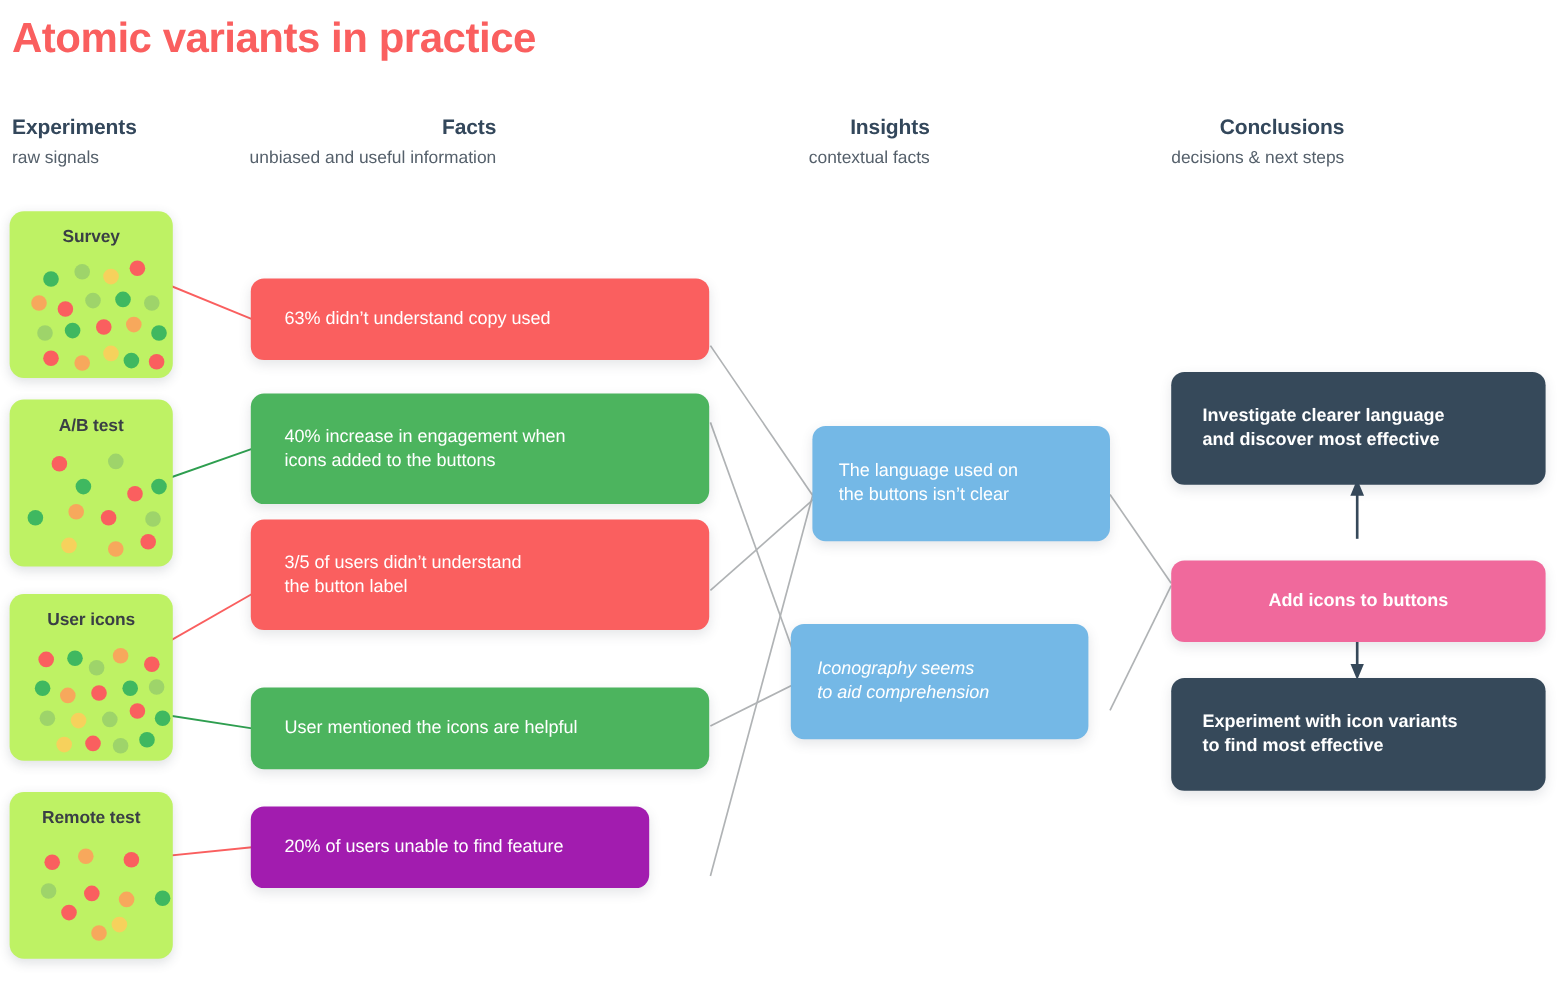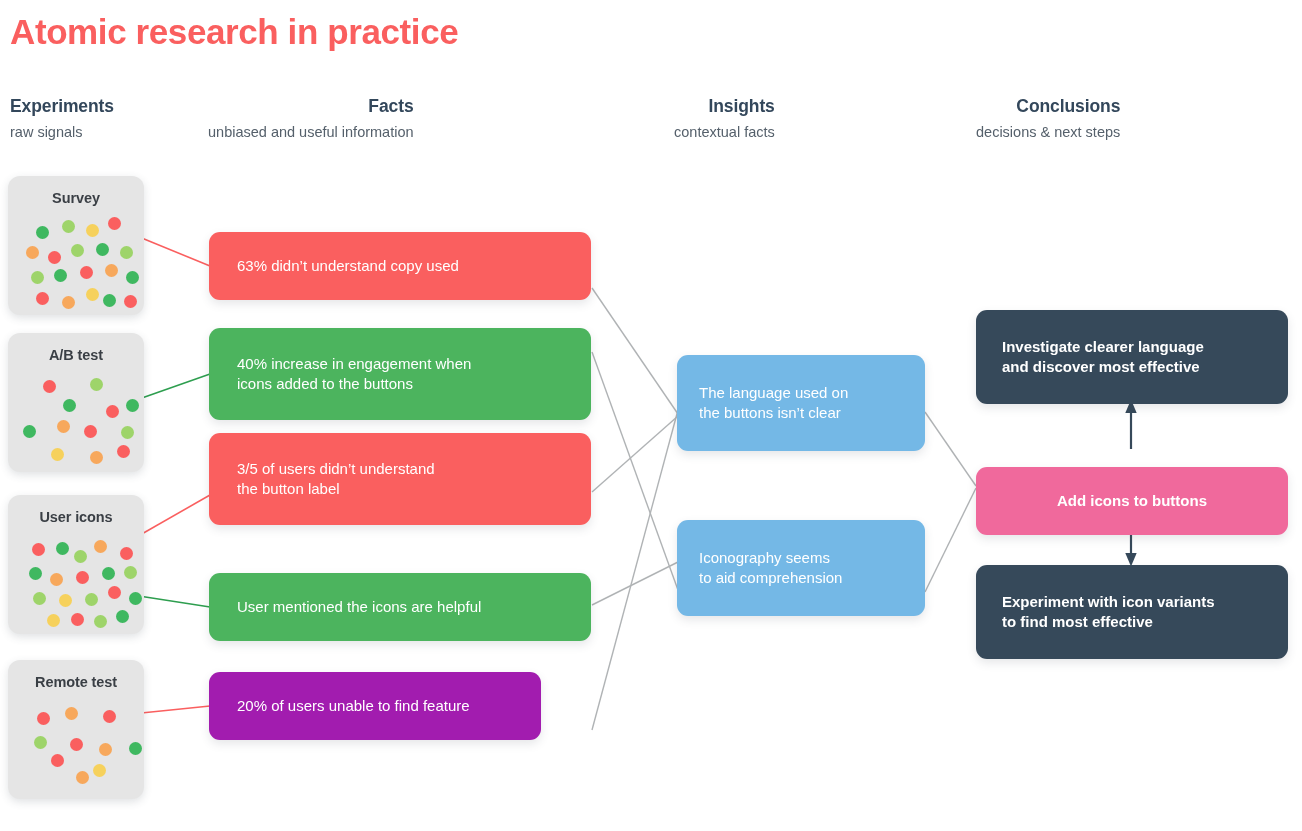--- a/index.html
+++ b/index.html
@@ -63,21 +63,21 @@
     width: 1302px;
     height: 831px;
     pointer-events: none;
     z-index: 1;
   }
 
   
   .exp-card {
     position: absolute;
     width: 136px;
-    background: #e5e5e5;
+    background: #bef264;
     border-radius: 12px;
     box-shadow: 0 3px 9px rgba(60,72,88,0.16);
     z-index: 3;
   }
   .exp-card .exp-title {
     position: absolute;
     left: 0; right: 0;
     top: 14px;
     text-align: center;
     font-size: 14.5px;
@@ -116,21 +116,21 @@
   .node.fact .node-text { color: #ffffff; }
   .node.insight .node-text { color: #ffffff; padding: 0 22px; }
   .node.conclusion .node-text { color: #ffffff; font-weight: bold; padding: 0 26px; }
   .node.action .node-text { color: #ffffff; font-weight: bold; padding: 0 26px; width:100%; text-align:center; }
 </style>
 </head>
 <body style="background: rgb(255, 255, 255);">
 
 <div id="stage">
 
-  <div id="page-title" style="color: rgb(250, 95, 95);">Atomic research in practice</div>
+  <div id="page-title" style="color: rgb(250, 95, 95);">Atomic variants in practice</div>
 
   <div class="col-head" style="left:10px;  top:96px;">
     <div class="ch-title">Experiments</div>
     <div class="ch-sub">raw signals</div>
   </div>
   <div class="col-head" style="left:208px; top:96px;">
     <div class="ch-title">Facts</div>
     <div class="ch-sub">unbiased and useful information</div>
   </div>
   <div class="col-head" style="left:674px; top:96px;">
@@ -267,21 +267,21 @@
     <div class="node-text">User mentioned the icons are helpful</div>
   </div>
   <div class="node fact" id="fact-4" style="left: 209px; top: 672px; width: 332px; height: 68px; background: #a21caf;">
     <div class="node-text">20% of users unable to find feature</div>
   </div>
 
   <div class="node insight" id="insight-0" style="left: 677px; top: 355px; width: 248px; height: 96px; background: rgb(116, 184, 230);">
     <div class="node-text">The language used on
 the buttons isn’t clear</div>
   </div>
-  <div class="node insight" id="insight-1" style="left: 677px; top: 520px; width: 248px; height: 96px; background: rgb(116, 184, 230);">
+  <div class="node insight" id="insight-1" style="left: 659px; top: 520px; width: 248px; height: 96px; background: rgb(116, 184, 230); font-style: italic;">
     <div class="node-text">Iconography seems
 to aid comprehension</div>
   </div>
 
   <div class="node conclusion" id="concl-0" style="left: 976px; top: 310px; width: 312px; height: 94px; background: rgb(54, 73, 90);">
     <div class="node-text">Investigate clearer language
 and discover most effective</div>
   </div>
   <div class="node action" id="concl-1" style="left: 976px; top: 451px; width: 312px; height: 68px; background: rgb(240, 105, 156); margin-top: 16px;">
     <div class="node-text">Add icons to buttons</div>

